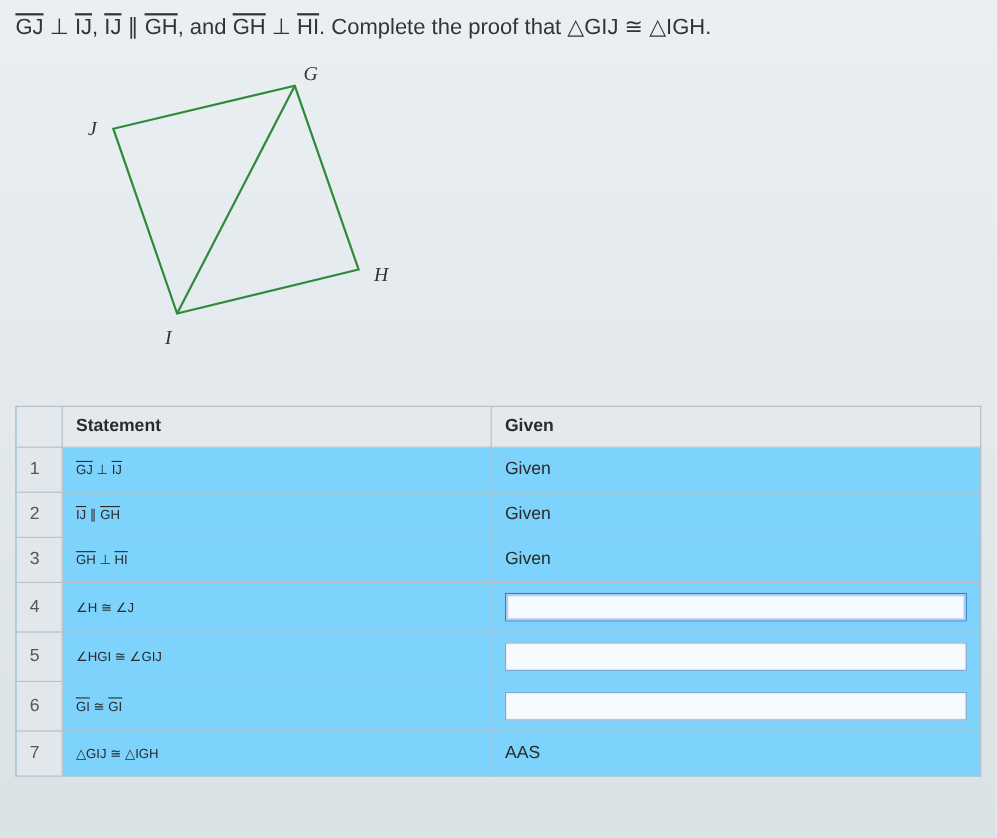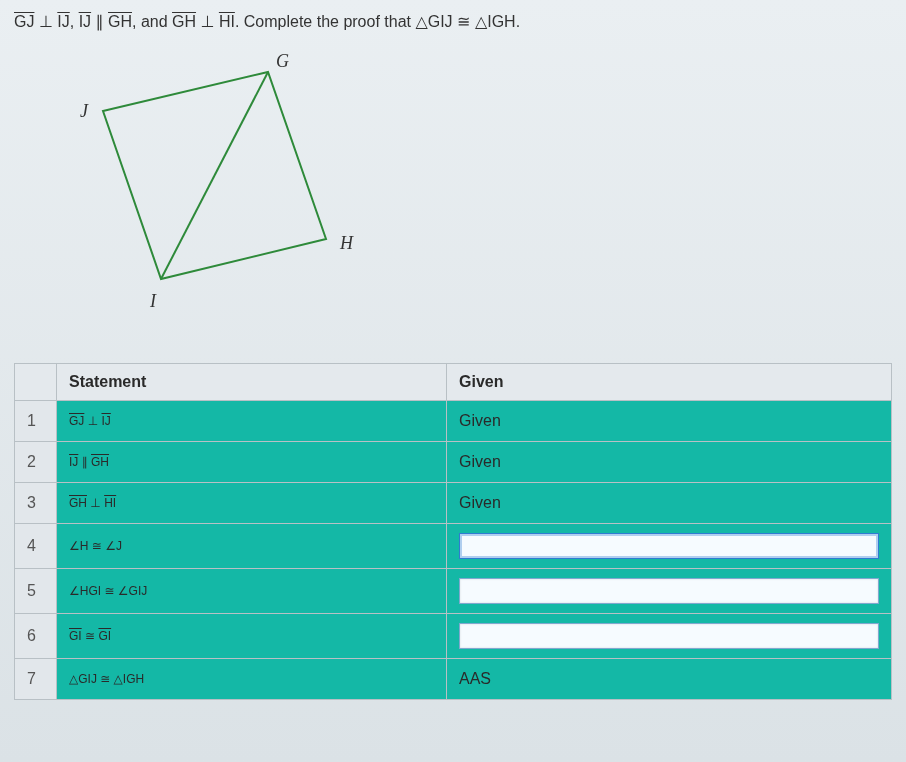--- a/index.html
+++ b/index.html
@@ -7,35 +7,35 @@
     font-family: Verdana, Geneva, sans-serif;
     background: #e8edf0;
     background: linear-gradient(180deg, #eaeff2 0%, #dbe2e6 100%);
     width: 906px;
     height: 762px;
     overflow: hidden;
     padding: 12px 14px;
     color: #2a2a2a;
   }
   .problem {
-    font-size: 16px;
+    font-size: 20px;
     color: #333;
     margin-bottom: 18px;
   }
   .ov { text-decoration: overline; }
   .figure {
     margin: 8px 0 14px 44px;
     width: 340px;
     height: 300px;
   }
   .figure svg { width: 100%; height: 100%; }
   .tbl {
     width: 100%;
     border-collapse: collapse;
-    background: #14b8a6;
+    background: #7dd3fc;
   }
   .tbl th, .tbl td {
     border: 1px solid #b8c0c5;
     padding: 9px 12px;
     text-align: left;
     font-weight: normal;
   }
   .tbl th {
     font-weight: bold;
     font-size: 16px;

